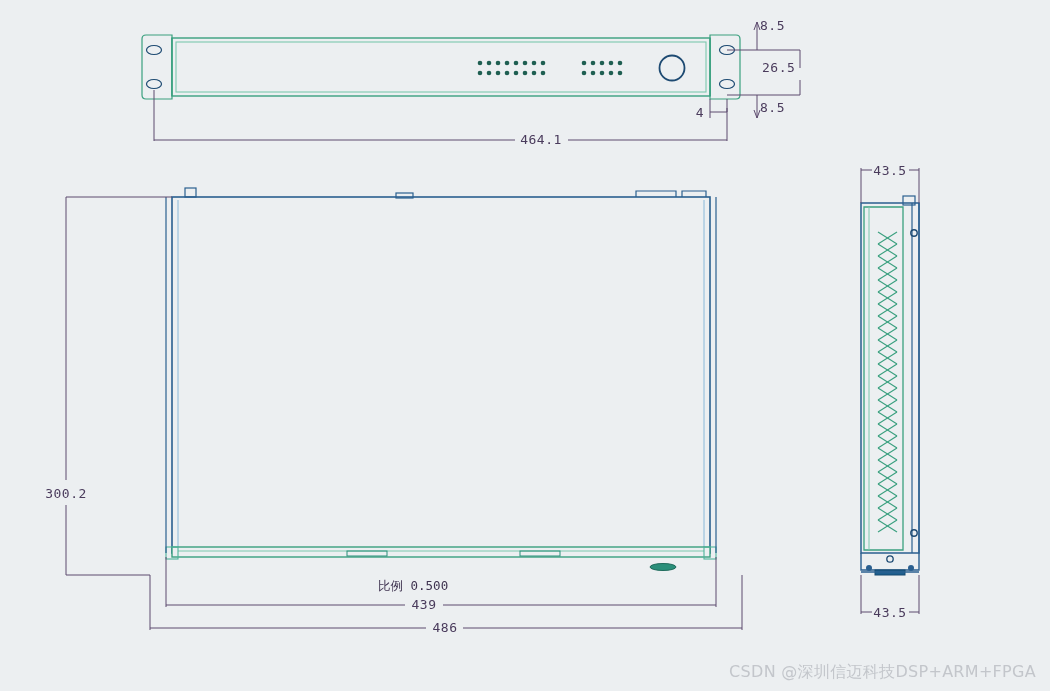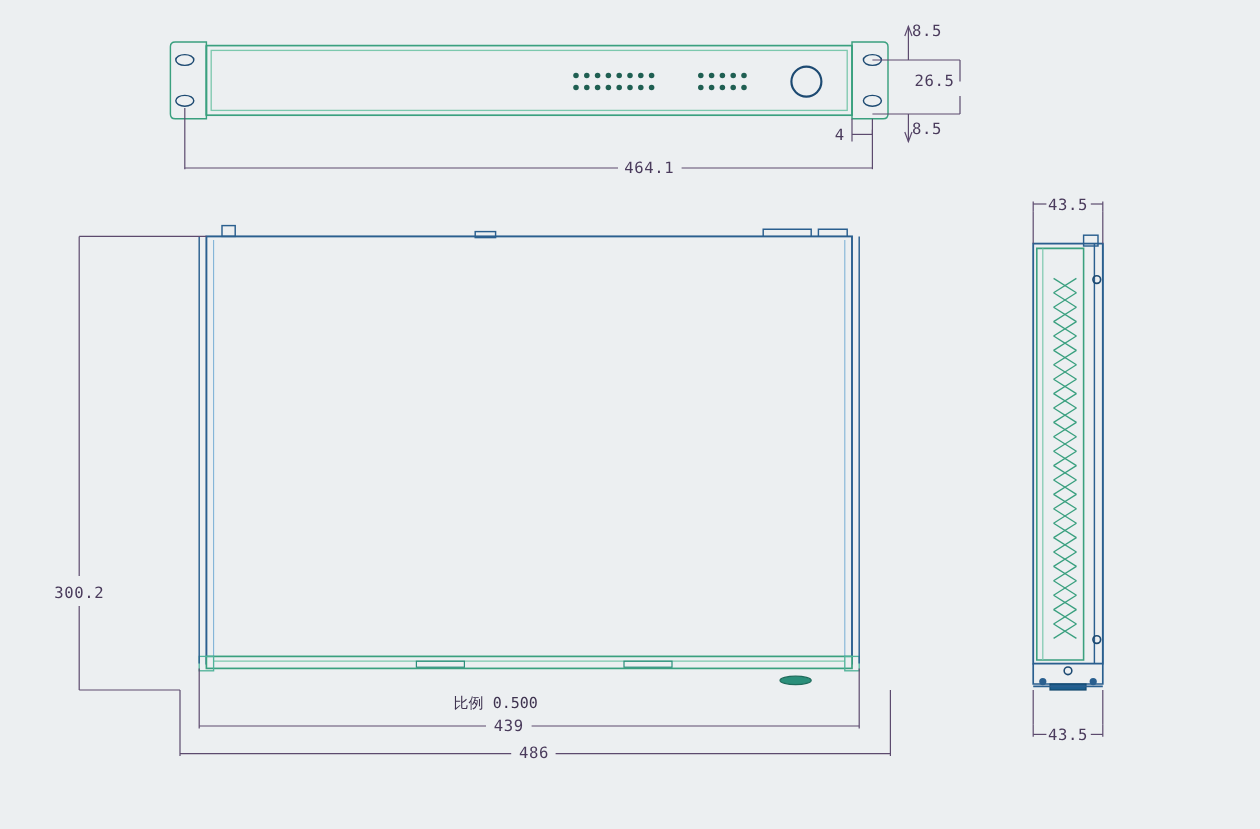--- a/index.html
+++ b/index.html
@@ -293,14 +293,15 @@
         <path d="M919,604 L919,614" stroke="#5c4a6e" stroke-width="1"></path>
         <line x1="861" y1="612" x2="872" y2="612" stroke="#5c4a6e" stroke-width="1"></line>
         <line x1="909" y1="612" x2="919" y2="612" stroke="#5c4a6e" stroke-width="1"></line>
         <line x1="861" y1="575" x2="861" y2="604" stroke="#5c4a6e" stroke-width="1"></line>
         <line x1="919" y1="575" x2="919" y2="604" stroke="#5c4a6e" stroke-width="1"></line>
         <text class="dim-text" x="890" y="617" text-anchor="middle">43.5</text>
       </g>
     </g>
   </svg>
 
+  <div id="watermark">CSDN @深圳信迈科技DSP+ARM+FPGA</div>
 
 </div>
 
 </body></html>

